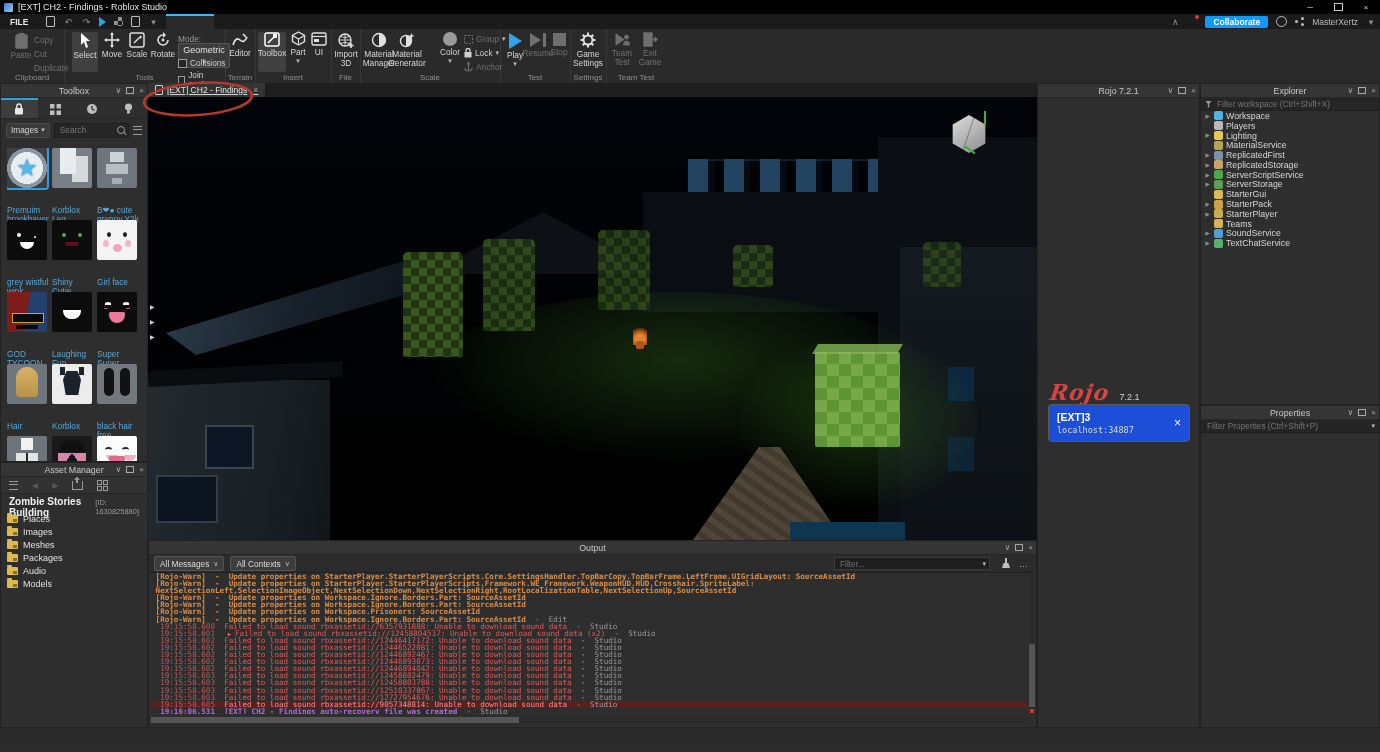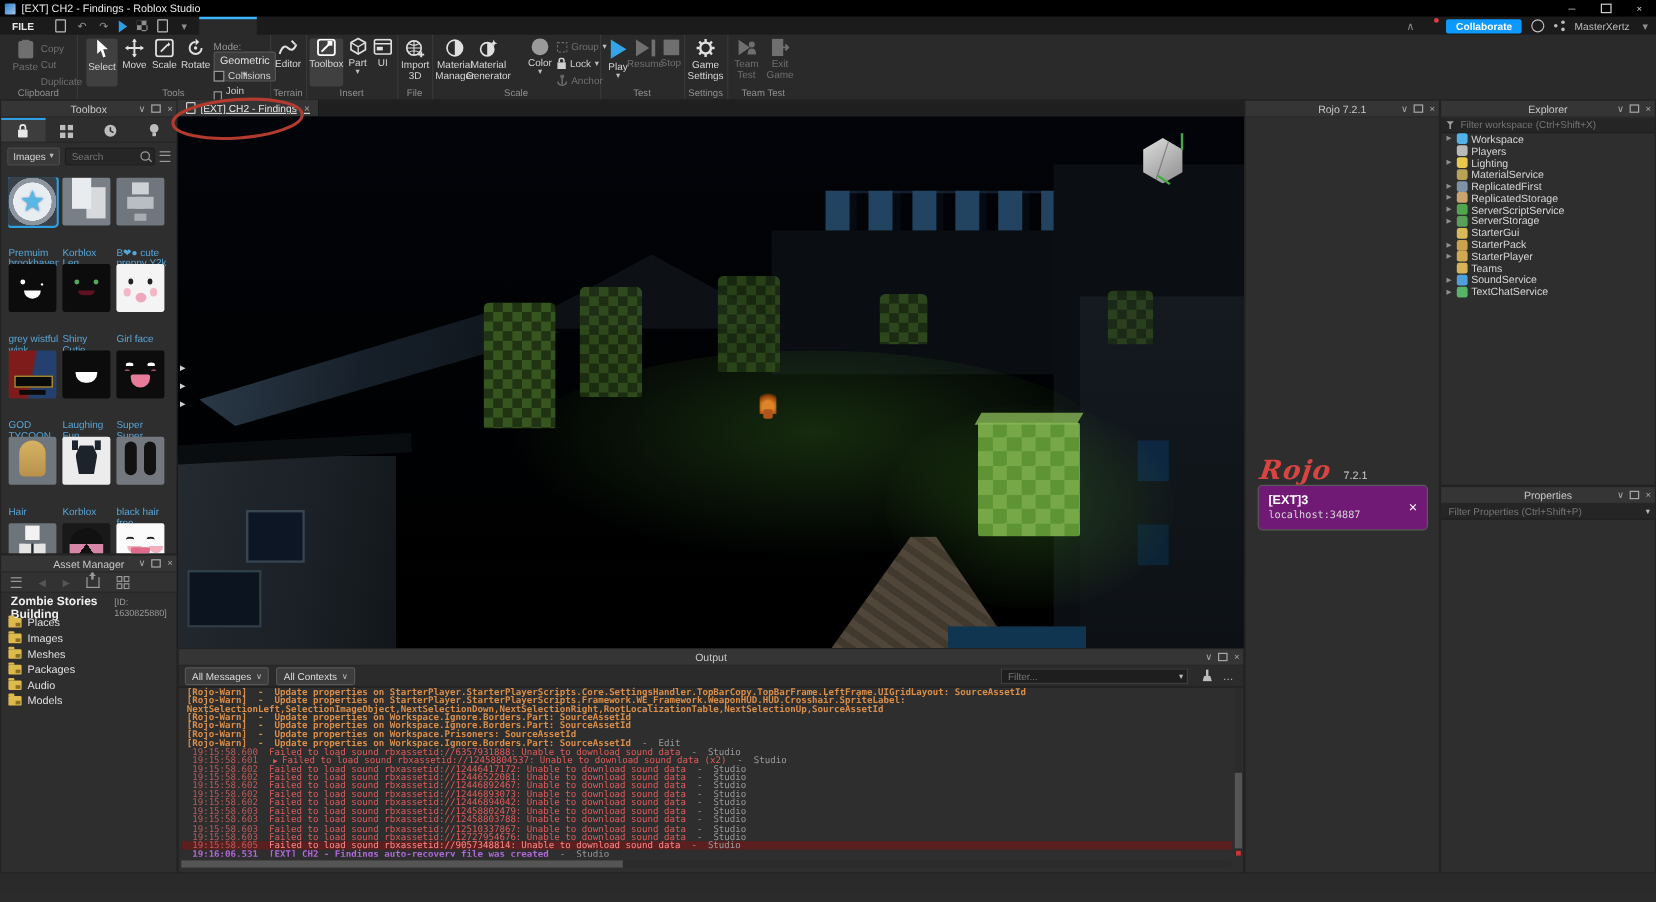--- a/index.html
+++ b/index.html
@@ -164,21 +164,21 @@
   .vp-viewcube::after{content:"";position:absolute;left:18px;top:2px;width:1px;height:34px;background:rgba(90,90,90,.6);transform:rotate(18deg);}
   .vc-axis{left:836px;top:14px;width:2px;height:14px;background:#3fae3f;}
   .vc-axis2{left:816px;top:52px;width:12px;height:2px;background:#3fae3f;transform:rotate(35deg);}
   .vp-markers{left:2px;top:203px;width:8px;height:46px;color:#cfcfcf;font-size:6px;line-height:15px;}
   
   .annot{position:absolute;left:140px;top:76px;width:118px;height:48px;pointer-events:none;z-index:50;}
   
   .rojo-logo-row{position:absolute;left:12px;top:295px;display:flex;align-items:baseline;gap:10px;}
   .rojo-logo{font-family:"DejaVu Serif",serif;font-style:italic;font-weight:bold;font-size:22px;color:#d64541;transform:skewX(-8deg);letter-spacing:1px;}
   .rojo-ver{color:#cfcfcf;font-size:9px;}
-  .rojo-card{position:absolute;left:10px;top:320px;width:140px;height:36px;border:1px solid #5a5a5a;border-radius:4px;background:#701a75;display:flex;align-items:center;}
+  .rojo-card{position:absolute;left:10px;top:320px;width:140px;height:36px;border:1px solid #5a5a5a;border-radius:4px;background:#1d4ed8;display:flex;align-items:center;}
   .rojo-card-text{padding-left:8px;flex:1;}
   .rojo-sess{color:#fff;font-weight:bold;font-size:10.5px;}
   .rojo-addr{color:#d8d8d8;font-size:8.5px;font-family:"DejaVu Sans Mono",monospace;margin-top:2px;}
   .rojo-x{color:#fff;font-size:12px;padding-right:8px;}
   
   .ex-row{height:9.8px;display:flex;align-items:center;gap:3px;padding-left:3px;color:#d6d6d6;font-size:8.8px;}
   .ex-ar{width:7px;color:#8f8f8f;font-size:5.5px;flex:none;text-align:center;}
   .ex-ic{width:9px;height:9px;border-radius:2px;flex:none;}
   .funnel{width:7px;height:7px;background:#9a9a9a;clip-path:polygon(0 0,100% 0,60% 45%,60% 100%,40% 100%,40% 45%);flex:none;margin-right:3px;}
   

